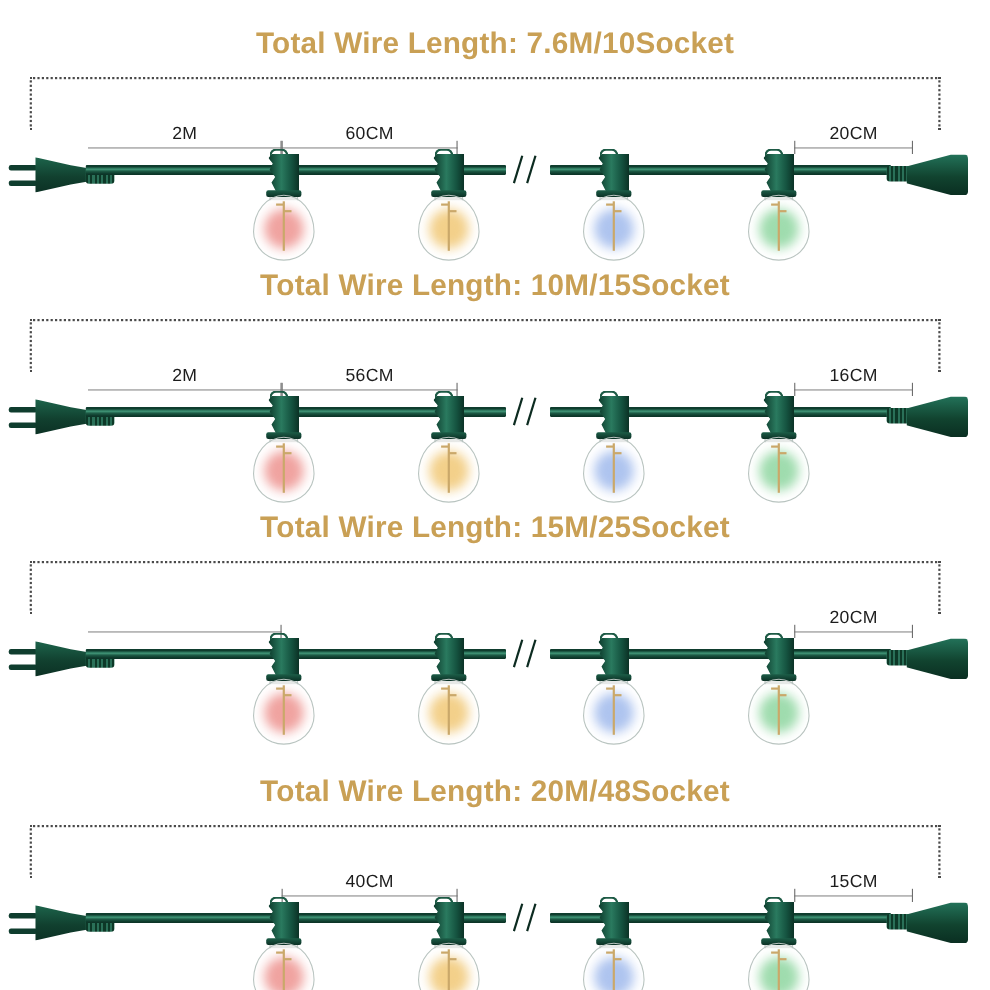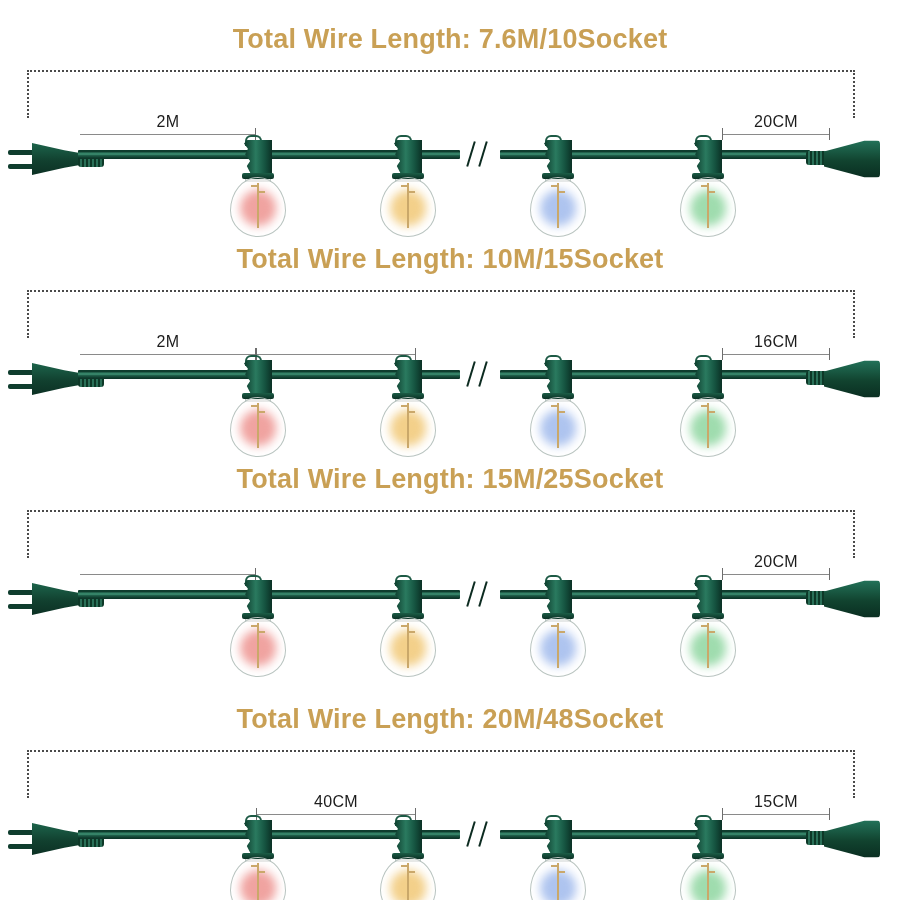--- a/index.html
+++ b/index.html
@@ -269,20 +269,26 @@
 <div class="page">
 
 <div class="section" style="top: 22px; height: 220px;">
       <div class="section-title">Total Wire Length: 7.6M/10Socket</div>
       <div class="dotted-box" style="top: 48px;"></div>
       <div class="dim" style="left: 80px; width: 176px; top: 84px;">
         <span class="dim-label">2M</span>
         <div class="dim-line"></div>
         <div class="dim-tick right"></div>
       </div>
+      <div class="dim" style="left: 256px; width: 160px; top: 84px;">
+        <span class="dim-label">60CM</span>
+        <div class="dim-line"></div>
+        <div class="dim-tick left"></div>
+        <div class="dim-tick right"></div>
+      </div>
       <div class="dim" style="left: 722px; width: 108px; top: 84px;">
         <span class="dim-label">20CM</span>
         <div class="dim-line"></div>
         <div class="dim-tick left"></div>
         <div class="dim-tick right"></div>
       </div>
       <div class="plug" style="left: 8px; top: 118px;">
         <div class="plug-prong" style="left: 0px; top: 10px;"></div>
         <div class="plug-prong" style="left: 0px; top: 24px;"></div>
         <div class="plug-body"></div>
@@ -341,20 +347,21 @@
     </div>
     <div class="section" style="top: 242px; height: 220px;">
       <div class="section-title">Total Wire Length: 10M/15Socket</div>
       <div class="dotted-box" style="top: 48px;"></div>
       <div class="dim" style="left: 80px; width: 176px; top: 84px;">
         <span class="dim-label">2M</span>
         <div class="dim-line"></div>
         <div class="dim-tick right"></div>
       </div>
       <div class="dim" style="left: 256px; width: 160px; top: 84px;">
+        <span class="dim-label">56CM</span>
         <div class="dim-line"></div>
         <div class="dim-tick left"></div>
         <div class="dim-tick right"></div>
       </div>
       <div class="dim" style="left: 722px; width: 108px; top: 84px;">
         <span class="dim-label">16CM</span>
         <div class="dim-line"></div>
         <div class="dim-tick left"></div>
         <div class="dim-tick right"></div>
       </div>

